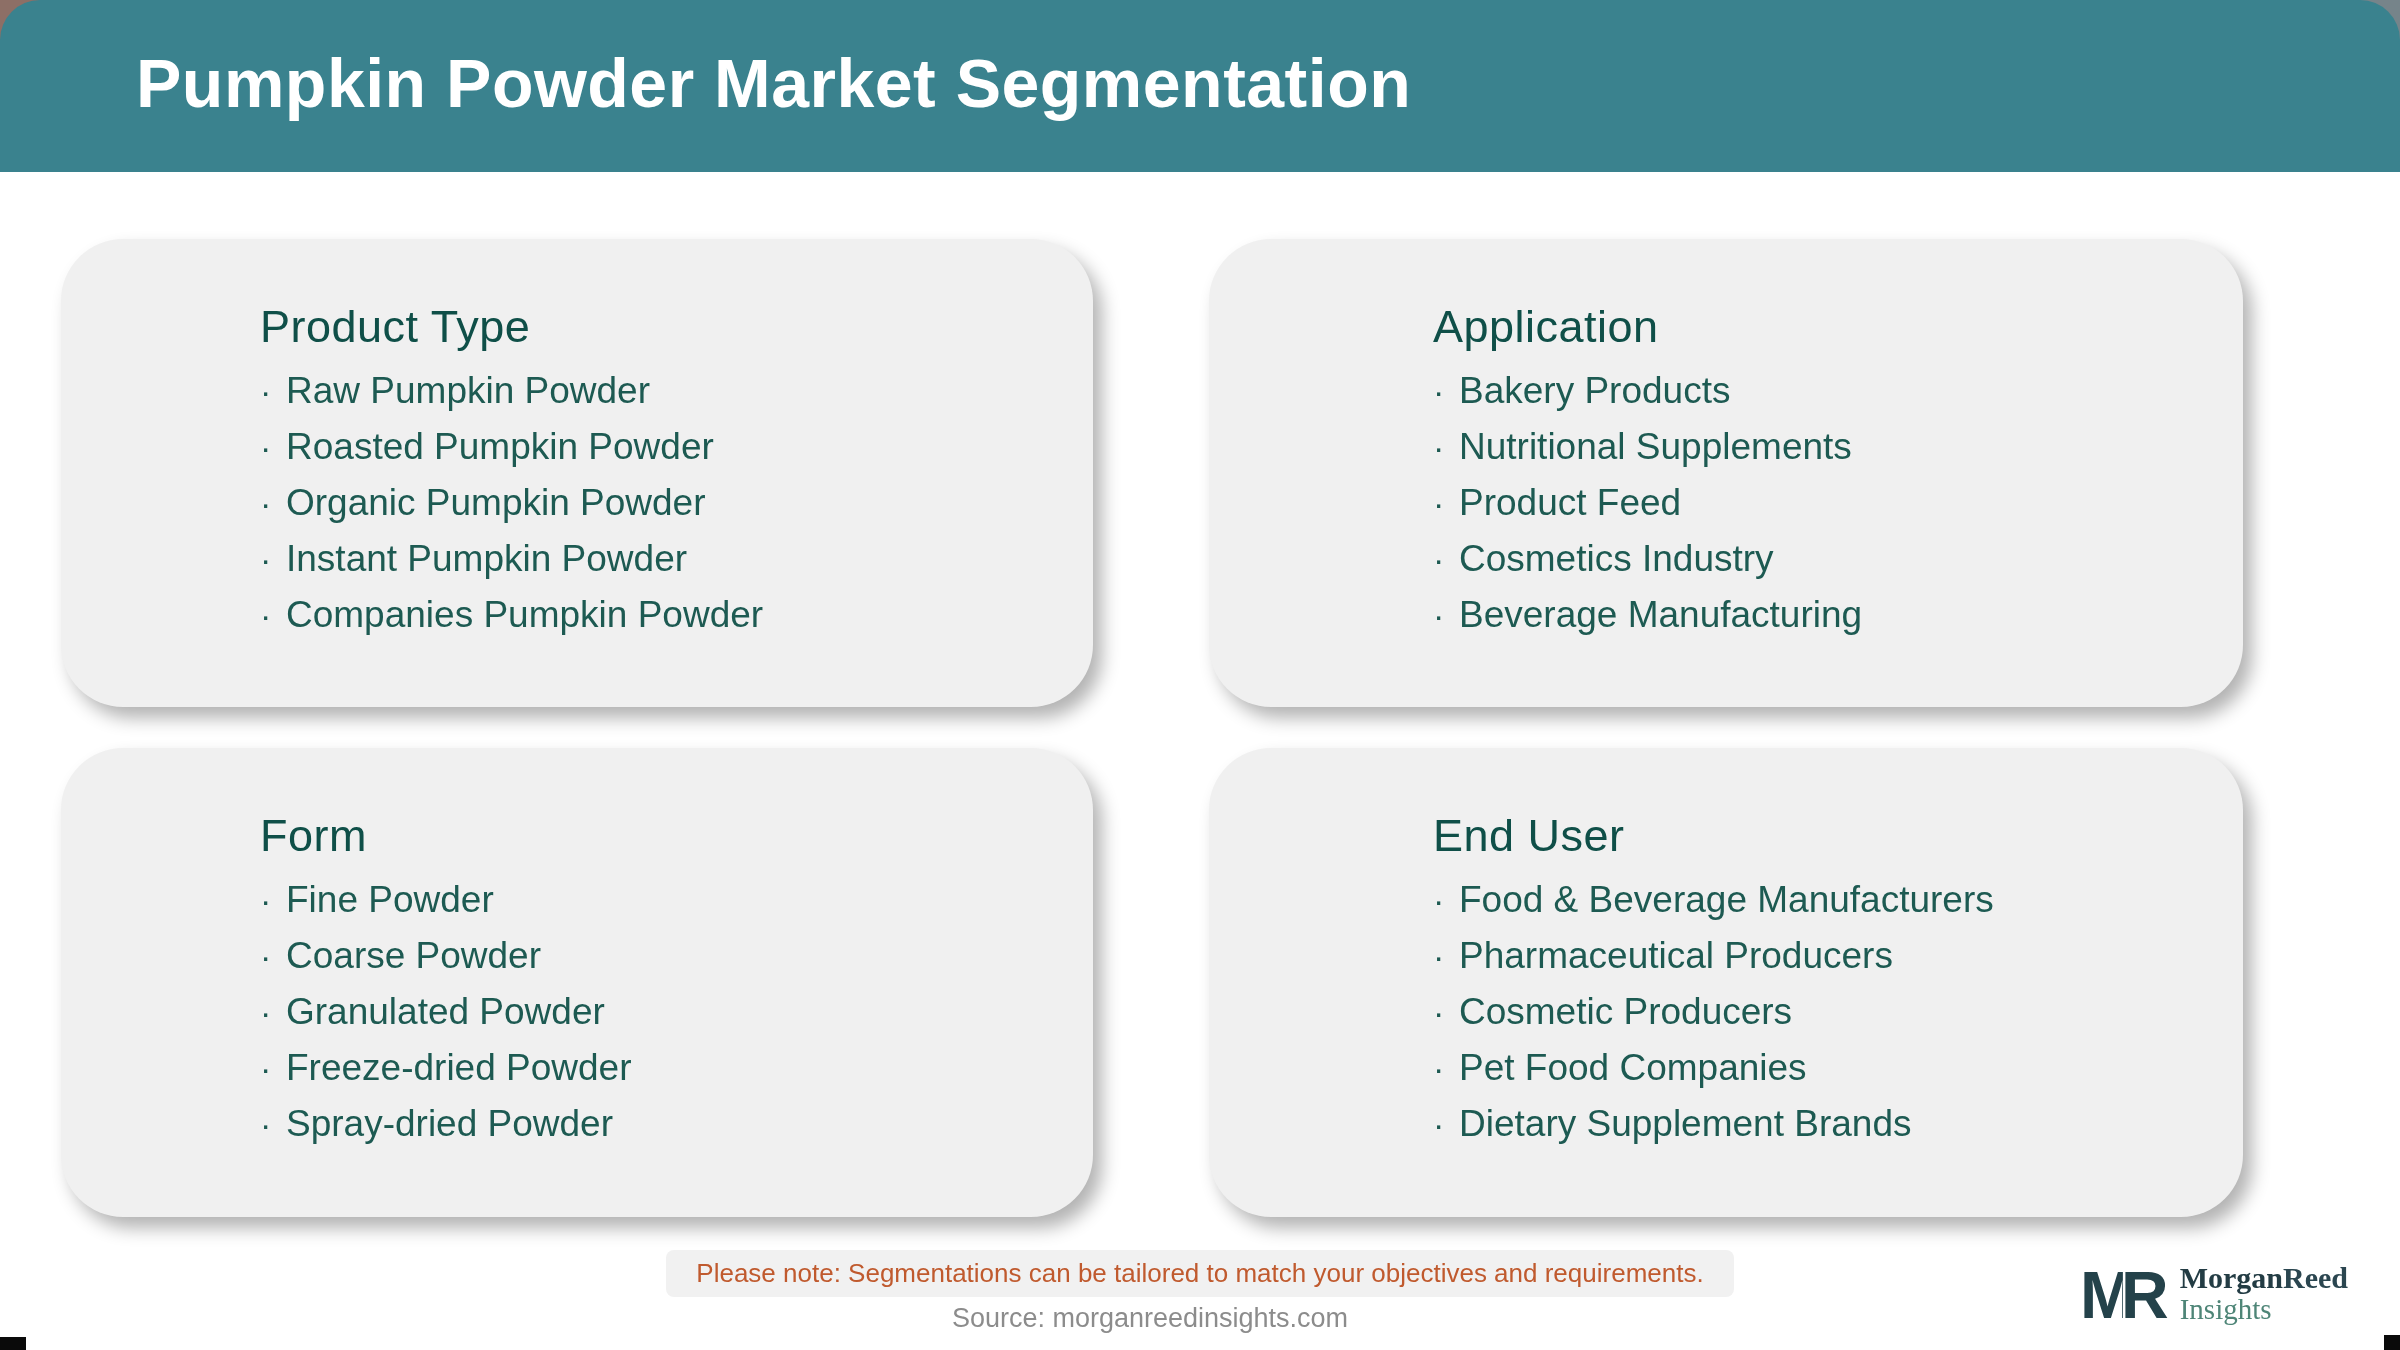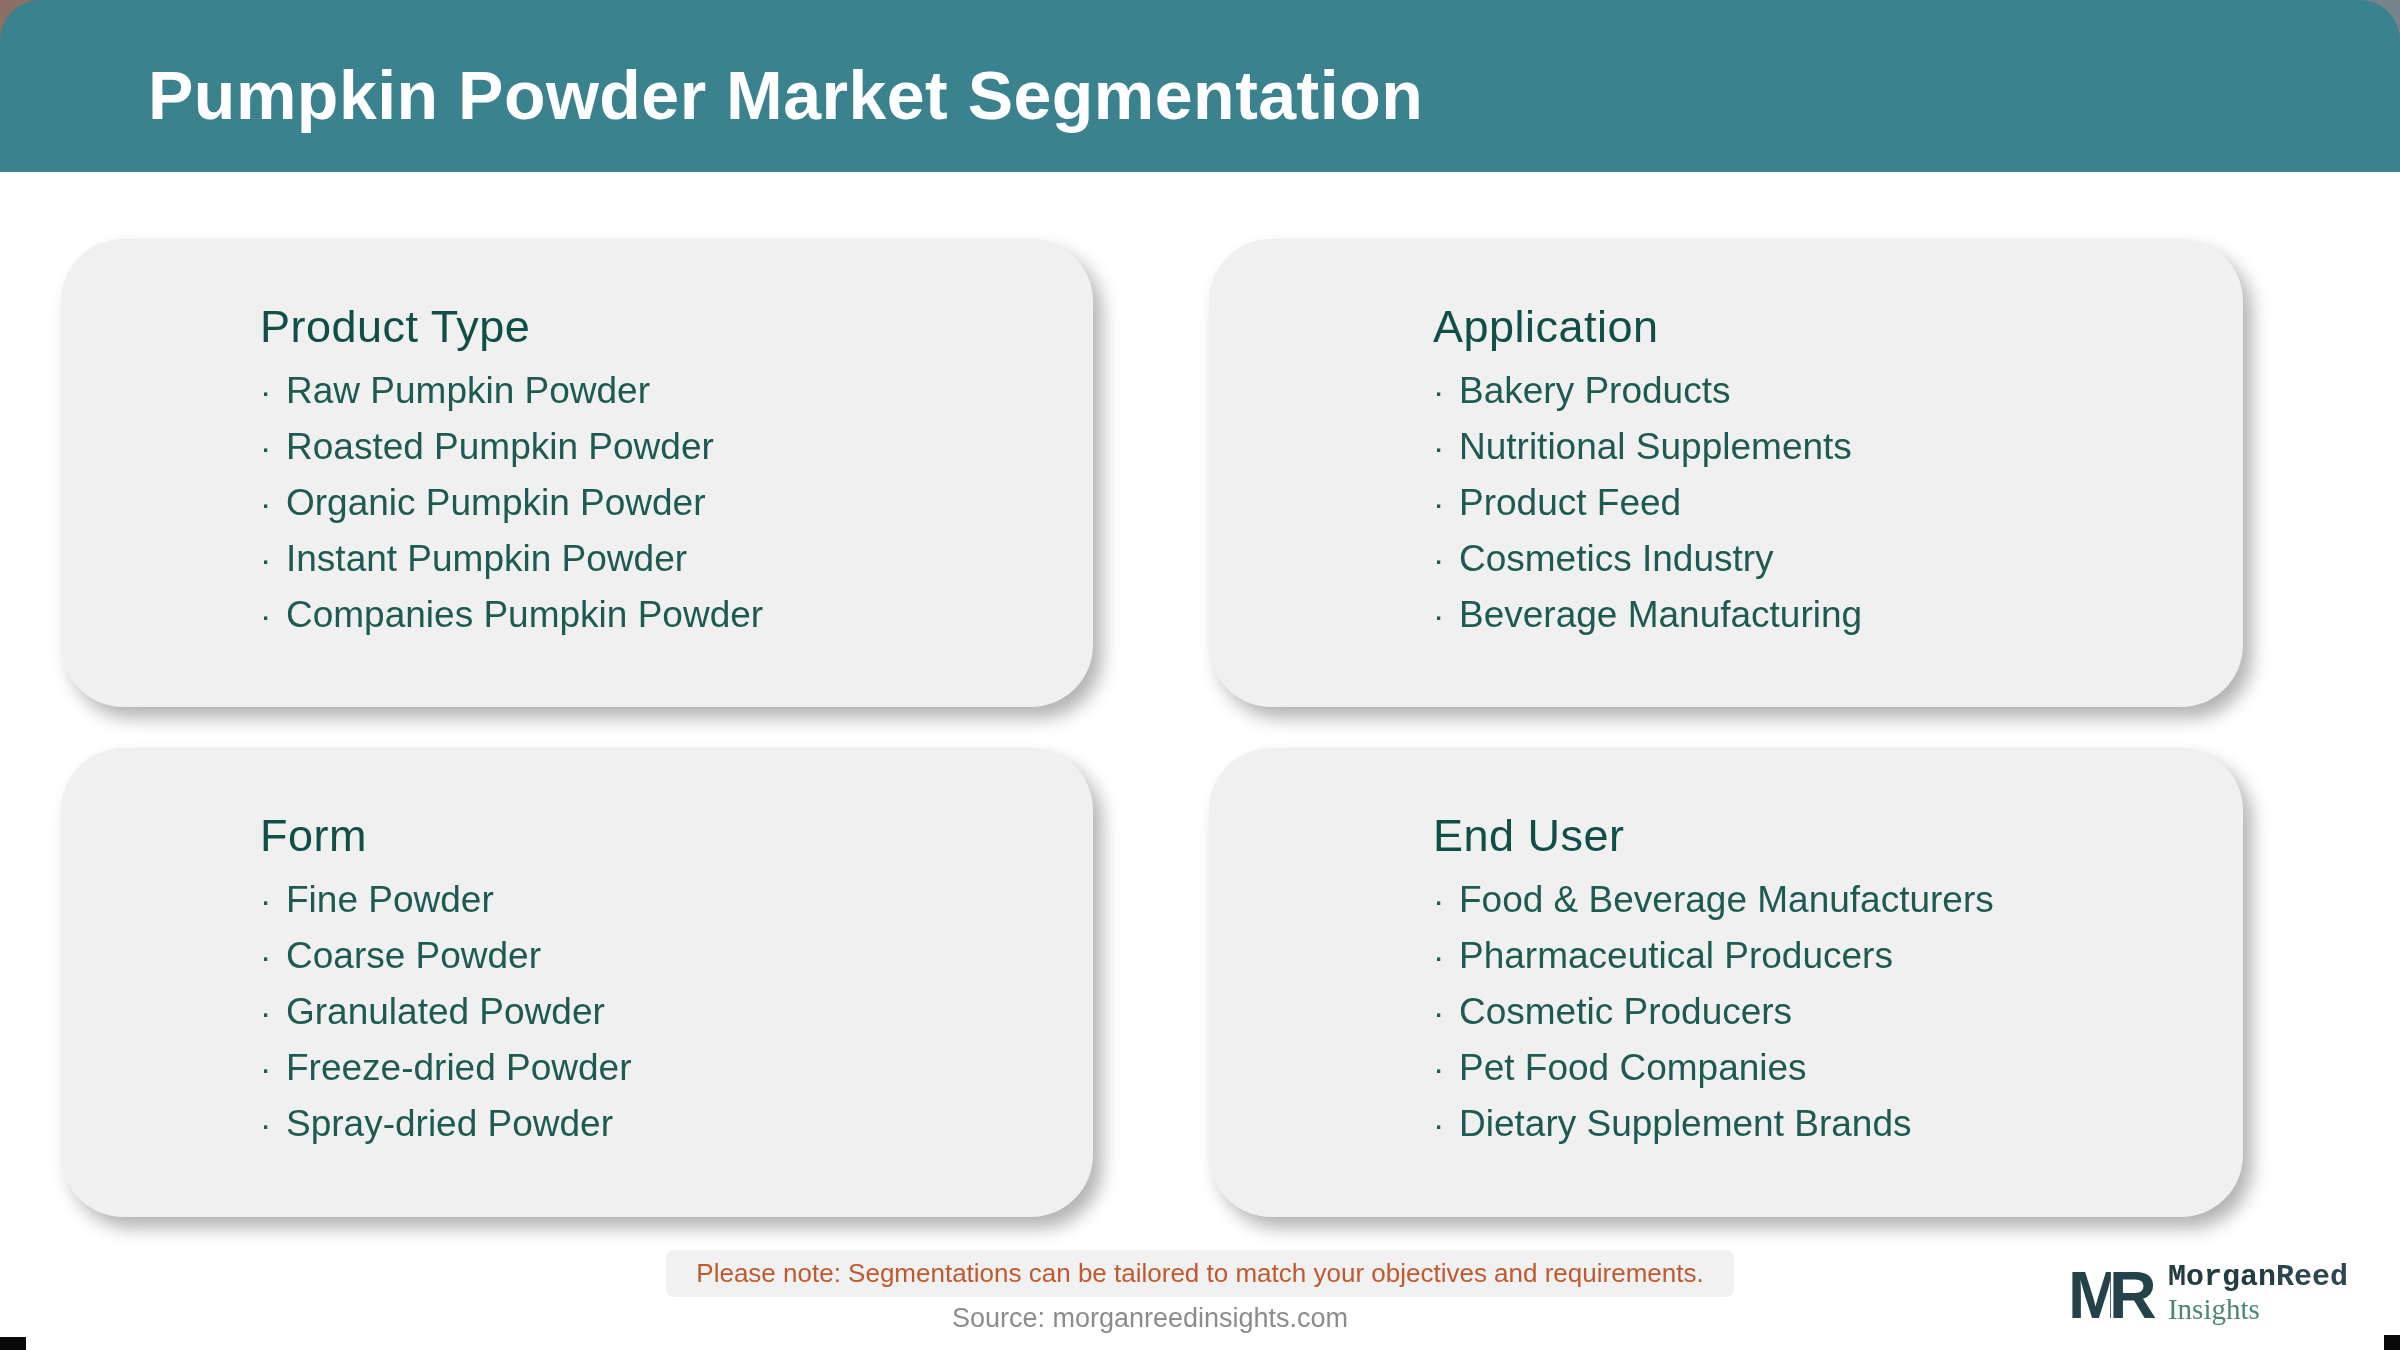--- a/index.html
+++ b/index.html
@@ -31,21 +31,21 @@
     top: 0; left: 0; right: 0;
     height: 172px;
     background: #3a828e;
     border-radius: 40px 40px 0 0;
     z-index: 1;
   }
   .header h1 {
     position: absolute;
     left: 132px;
     top: 40px;
-    margin: 16px;
+    margin: 4px;
     font-size: 68px;
     font-weight: 700;
     letter-spacing: 0.5px;
     color: #ffffff;
   }
 
   .card {
     position: absolute;
     background: #f0f0f0;
     border-radius: 62px;
@@ -109,21 +109,21 @@
     right: 52px;
     display: flex;
     align-items: center;
     gap: 10px;
     z-index: 2;
   }
   .brand-text {
     font-family: "Liberation Serif", serif;
     line-height: 1.04;
   }
-  .brand-name { font-size: 30px; font-weight: 700; color: #233c44; font-family: Liberation Mono, monospace; }
+  .brand-name { font-size: 30px; font-weight: 700; color: #233c44; }
   .brand-name .part2 { font-weight: 700; color: #2b4650; }
   .brand-tagline { font-size: 29px; font-weight: 400; color: #4e8577; }
 
   .corner-mark {
     position: absolute;
     bottom: 0;
     background: #0a0a0a;
     z-index: 3;
   }
   .corner-mark.left  { left: 0;  width: 26px; height: 13px; }

